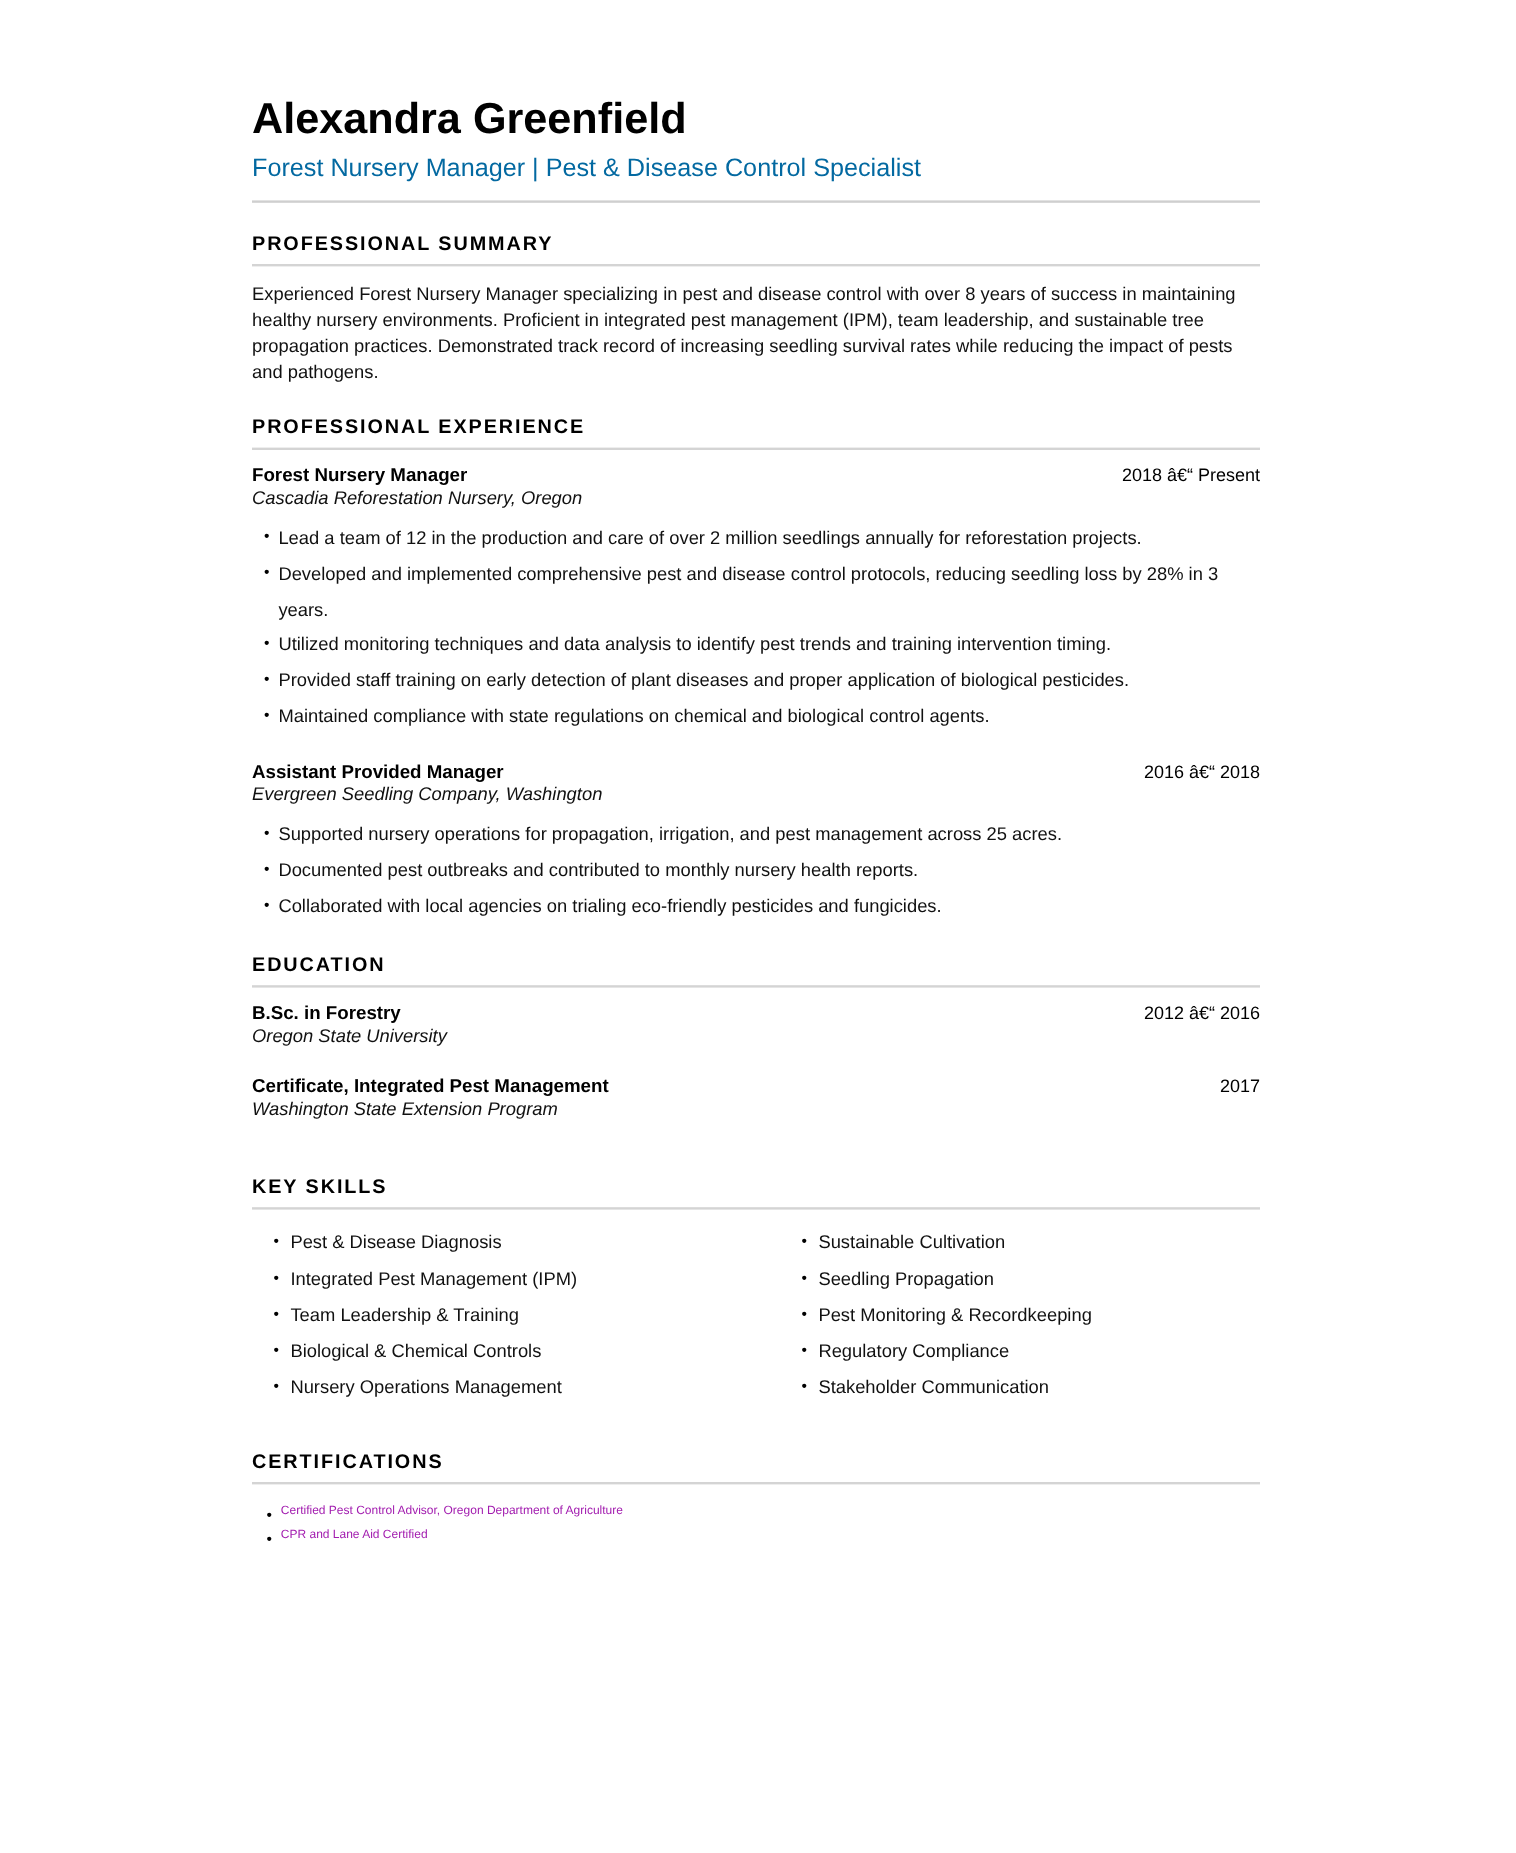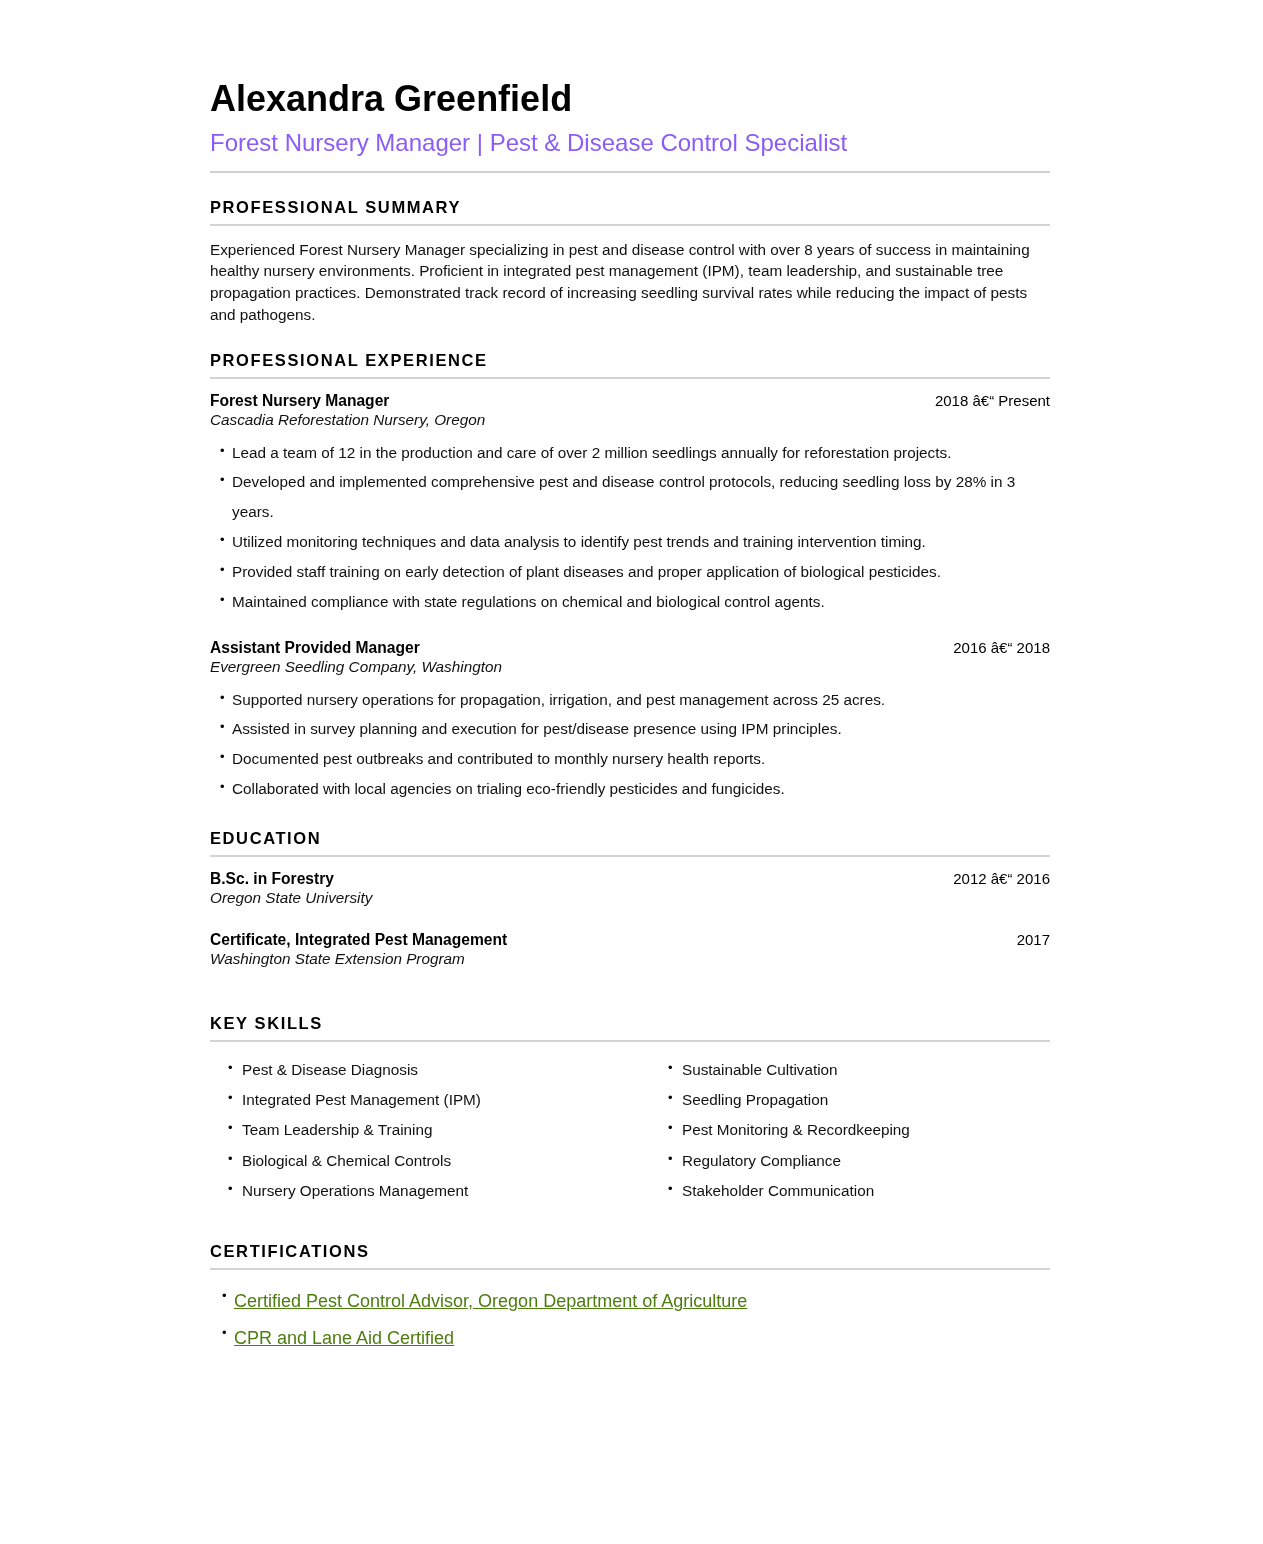--- a/index.html
+++ b/index.html
@@ -31,25 +31,25 @@
   
   .name {
     font-size: 36px;
     font-weight: bold;
     letter-spacing: 0px;
     line-height: 1.16;
     margin: 0 0 8px 0;
     color: #000;
   }
   .headline {
-    font-size: 24px;
+    font-size: 21px;
     font-weight: normal;
     line-height: 1.25;
     margin: 0 0 13px 0;
-    color: #8b5cf6;
+    color: #0369a1;
   }
   .contact {
     font-size: 15px;
     line-height: 1.48;
     margin: 0 0 12px 0;
     color: #1a1a1a;
     max-width: 700px;
   }
   .contact .sep { padding: 0 3px; }
 
@@ -162,25 +162,24 @@
   }
 
   
   ul.cert-list {
     list-style: none;
     margin: 2px 0 0 0;
     padding: 0;
   }
   ul.cert-list li {
     position: relative;
-    font-size: 18px;
+    font-size: 10px;
     line-height: 2.02;
     padding-left: 24px;
-    color: #4d7c0f;
-    text-decoration: underline;
+    color: #a21caf;
   }
   ul.cert-list li::before {
     content: "\2022";
     position: absolute;
     left: 12px;
     top: 0;
     font-size: 13px;
     line-height: 2.02;
     color: #000;
   }
@@ -223,21 +222,20 @@
       </div>
 
       <div class="entry">
         <div class="entry-head">
           <span class="entry-title">Assistant Provided Manager</span>
           <span class="entry-date">2016 â€“ 2018</span>
         </div>
         <div class="entry-sub">Evergreen Seedling Company, Washington</div>
         <ul class="bullets">
           <li>Supported nursery operations for propagation, irrigation, and pest management across 25 acres.</li>
-          <li>Assisted in survey planning and execution for pest/disease presence using IPM principles.</li>
           <li>Documented pest outbreaks and contributed to monthly nursery health reports.</li>
           <li>Collaborated with local agencies on trialing eco-friendly pesticides and fungicides.</li>
         </ul>
       </div>
     </div>
 
     <div class="section">
       <div class="section-title">EDUCATION</div>
       <hr class="section-rule">
 

